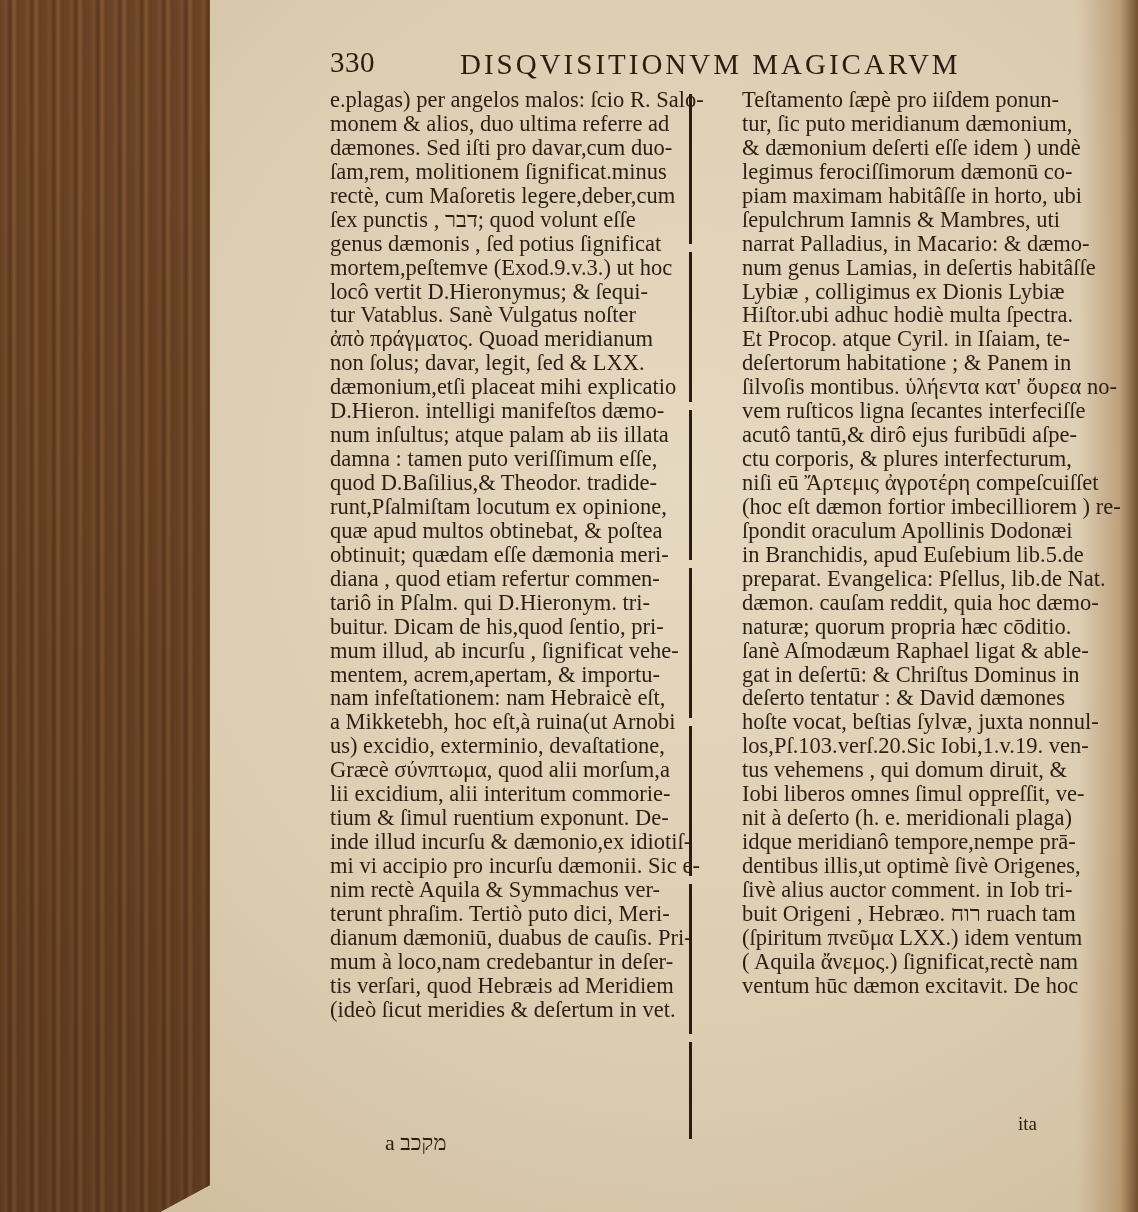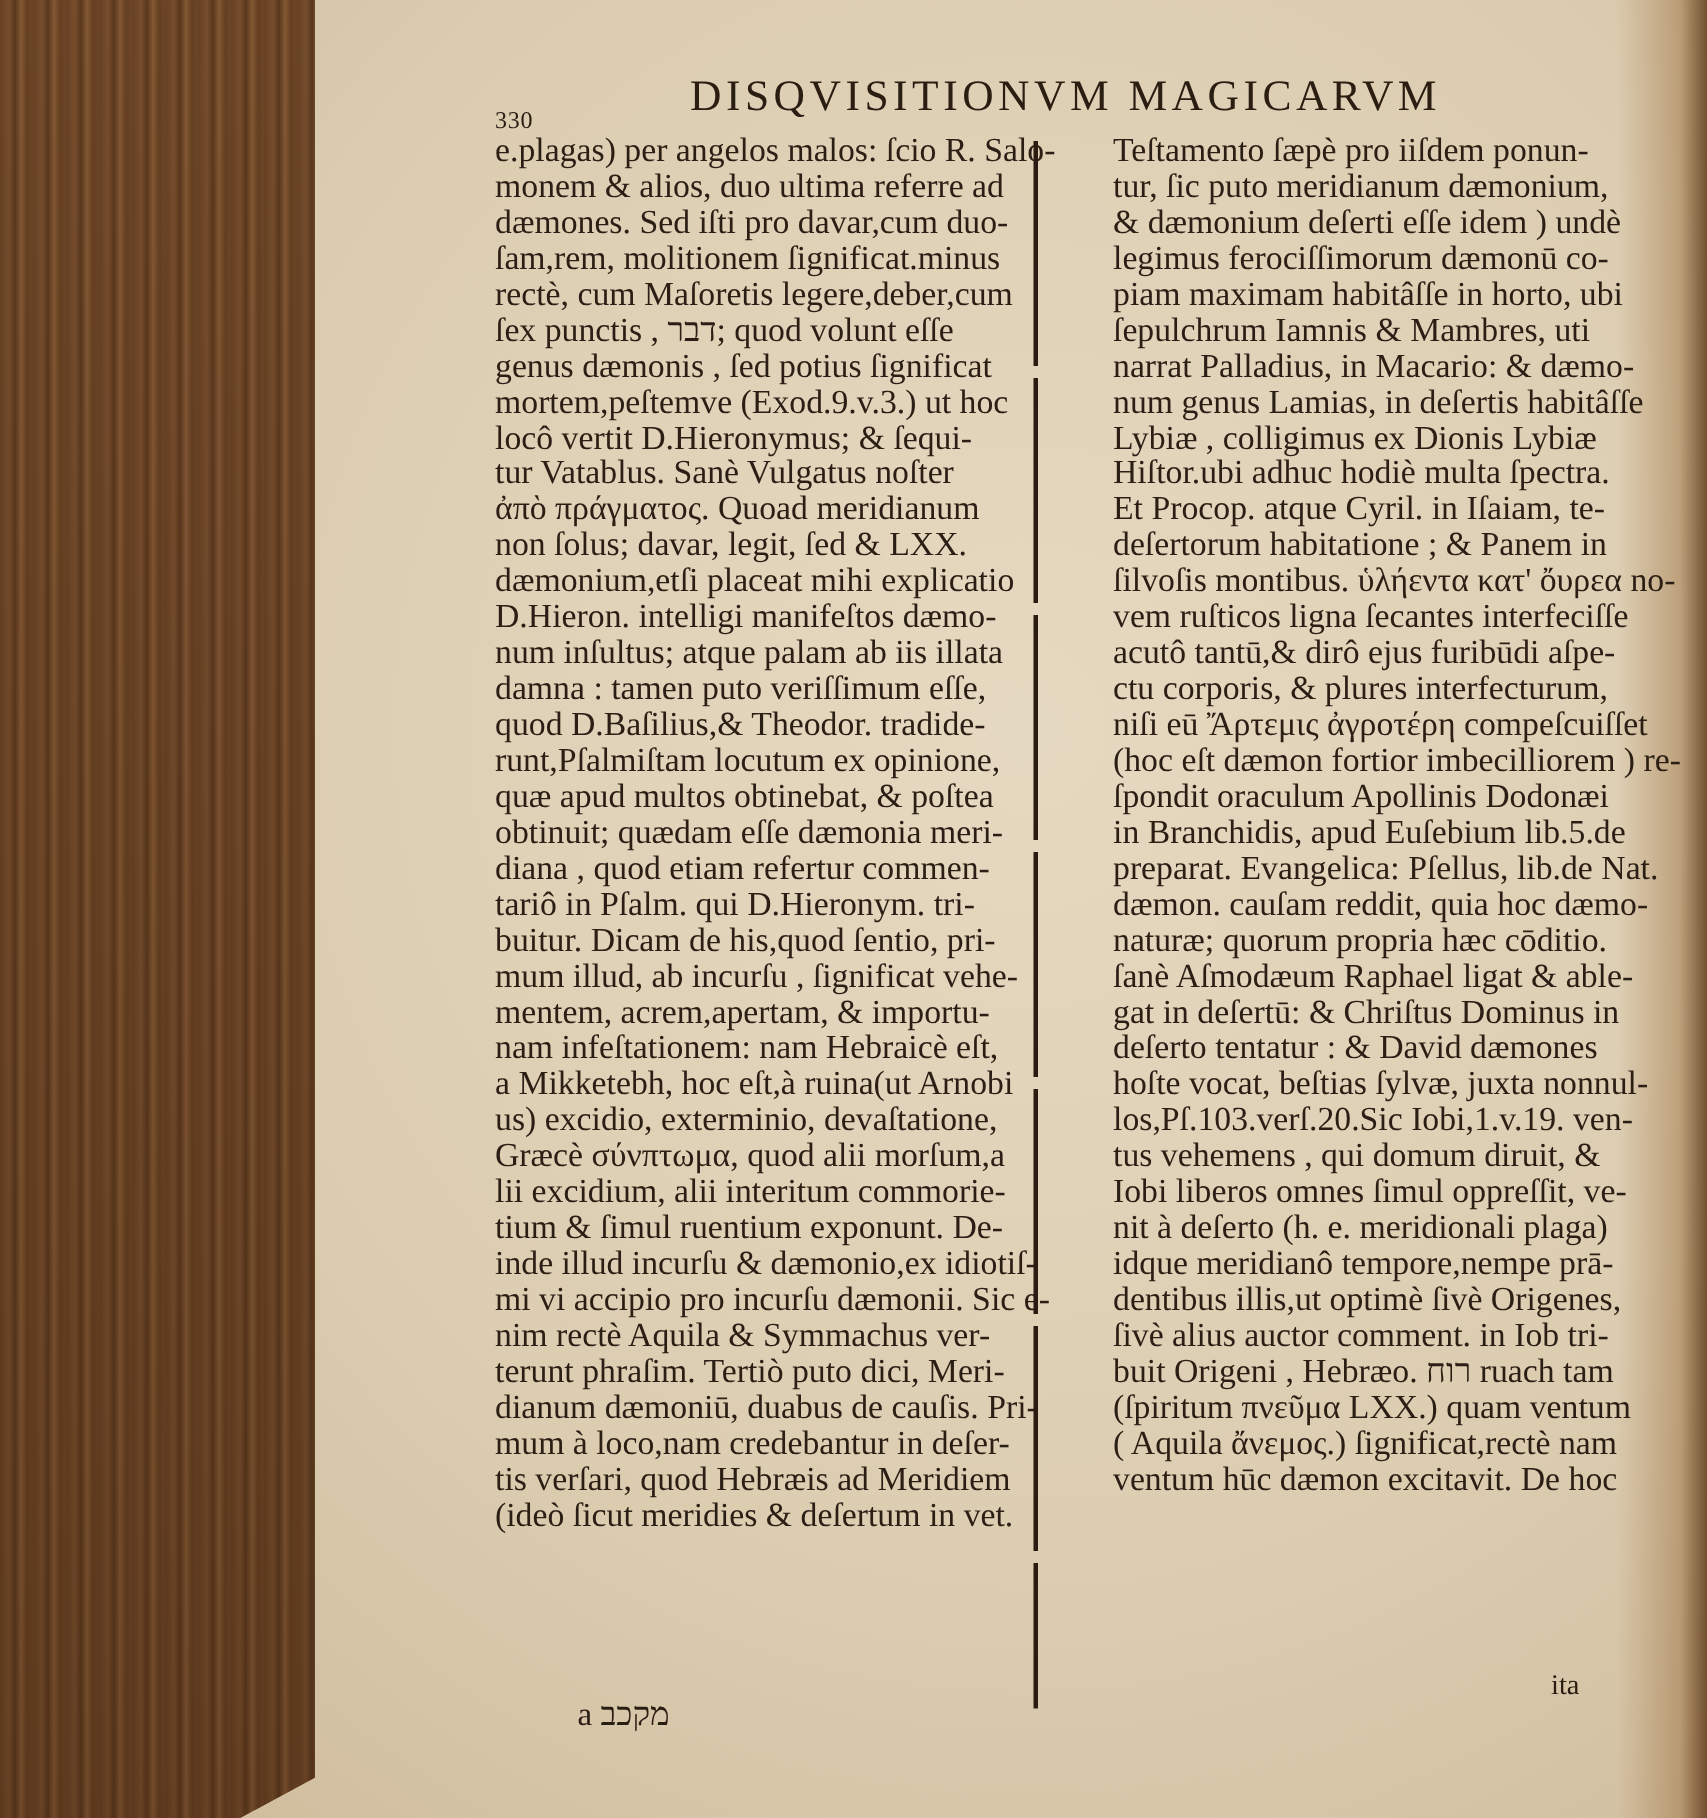--- a/index.html
+++ b/index.html
@@ -27,21 +27,21 @@
     }
     .binding::after {
       content: ""; position: absolute; inset: 0;
       background: linear-gradient(to bottom, rgba(0,0,0,0.05), rgba(40,20,5,0.25));
     }
     .header {
       position: absolute; top: 46px; left: 330px; width: 610px; height: 34px;
       color: #2a1d12;
     }
     .page-number {
-      position: absolute; left: 0; top: 26px; font-size: 16px; letter-spacing: 0.5px;
+      position: absolute; left: 0; top: 0; font-size: 29px; letter-spacing: 0.5px;
     }
     .running-title {
       position: absolute; left: 130px; top: 2px; font-size: 29px; letter-spacing: 3px;
       white-space: nowrap;
       text-align: center;
     }
     .column {
       position: absolute; top: 88px; color: #2b1e14;
       font-size: 22.5px; line-height: 23.95px; white-space: nowrap;
     }
@@ -50,21 +50,21 @@
     .line { display: block; height: 23.95px; }
     .column-rule {
       position: absolute; left: 689px; top: 94px; width: 3px; height: 1045px;
       background: #2a1c10;
       background: repeating-linear-gradient(to bottom, #2a1c10 0px, #2a1c10 150px, transparent 150px, transparent 158px);
     }
     .catchword-left {
       position: absolute; left: 385px; top: 1130px; font-size: 22px; font-weight: normal; color: #2a1d12;
     }
     .catchword-right {
-      position: absolute; left: 1018px; top: 1113px; font-size: 19px; color: #2a1d12; margin-left: 16px;
+      position: absolute; left: 1018px; top: 1113px; font-size: 19px; color: #2a1d12;
     }
   </style>
 </head>
 <body>
 
 <div class="page"></div>
 <div class="page-right-shade"></div>
 <div class="binding"></div>
 
 <div class="header">
@@ -143,19 +143,19 @@
     <span class="line">deſerto tentatur : &amp; David dæmones</span>
     <span class="line">hoſte vocat, beſtias ſylvæ, juxta nonnul-</span>
     <span class="line">los,Pſ.103.verſ.20.Sic Iobi,1.v.19. ven-</span>
     <span class="line">tus vehemens , qui domum diruit, &amp;</span>
     <span class="line">Iobi liberos omnes ſimul oppreſſit, ve-</span>
     <span class="line">nit à deſerto (h. e. meridionali plaga)</span>
     <span class="line">idque meridianô tempore,nempe prā-</span>
     <span class="line">dentibus illis,ut optimè ſivè Origenes,</span>
     <span class="line">ſivè alius auctor comment. in Iob tri-</span>
     <span class="line">buit Origeni , Hebræo. רוח ruach tam</span>
-    <span class="line">(ſpiritum πνεῦμα LXX.) quam ventum</span>
+    <span class="line">(ſpiritum πνεῦμα LXX.) idem ventum</span>
     <span class="line">( Aquila ἄνεμος.) ſignificat,rectè nam</span>
     <span class="line">ventum hūc dæmon excitavit. De hoc</span>
   </div>
 
 <div class="catchword-left">a מקכב</div>
 <div class="catchword-right">ita</div>
 
 </body></html>

